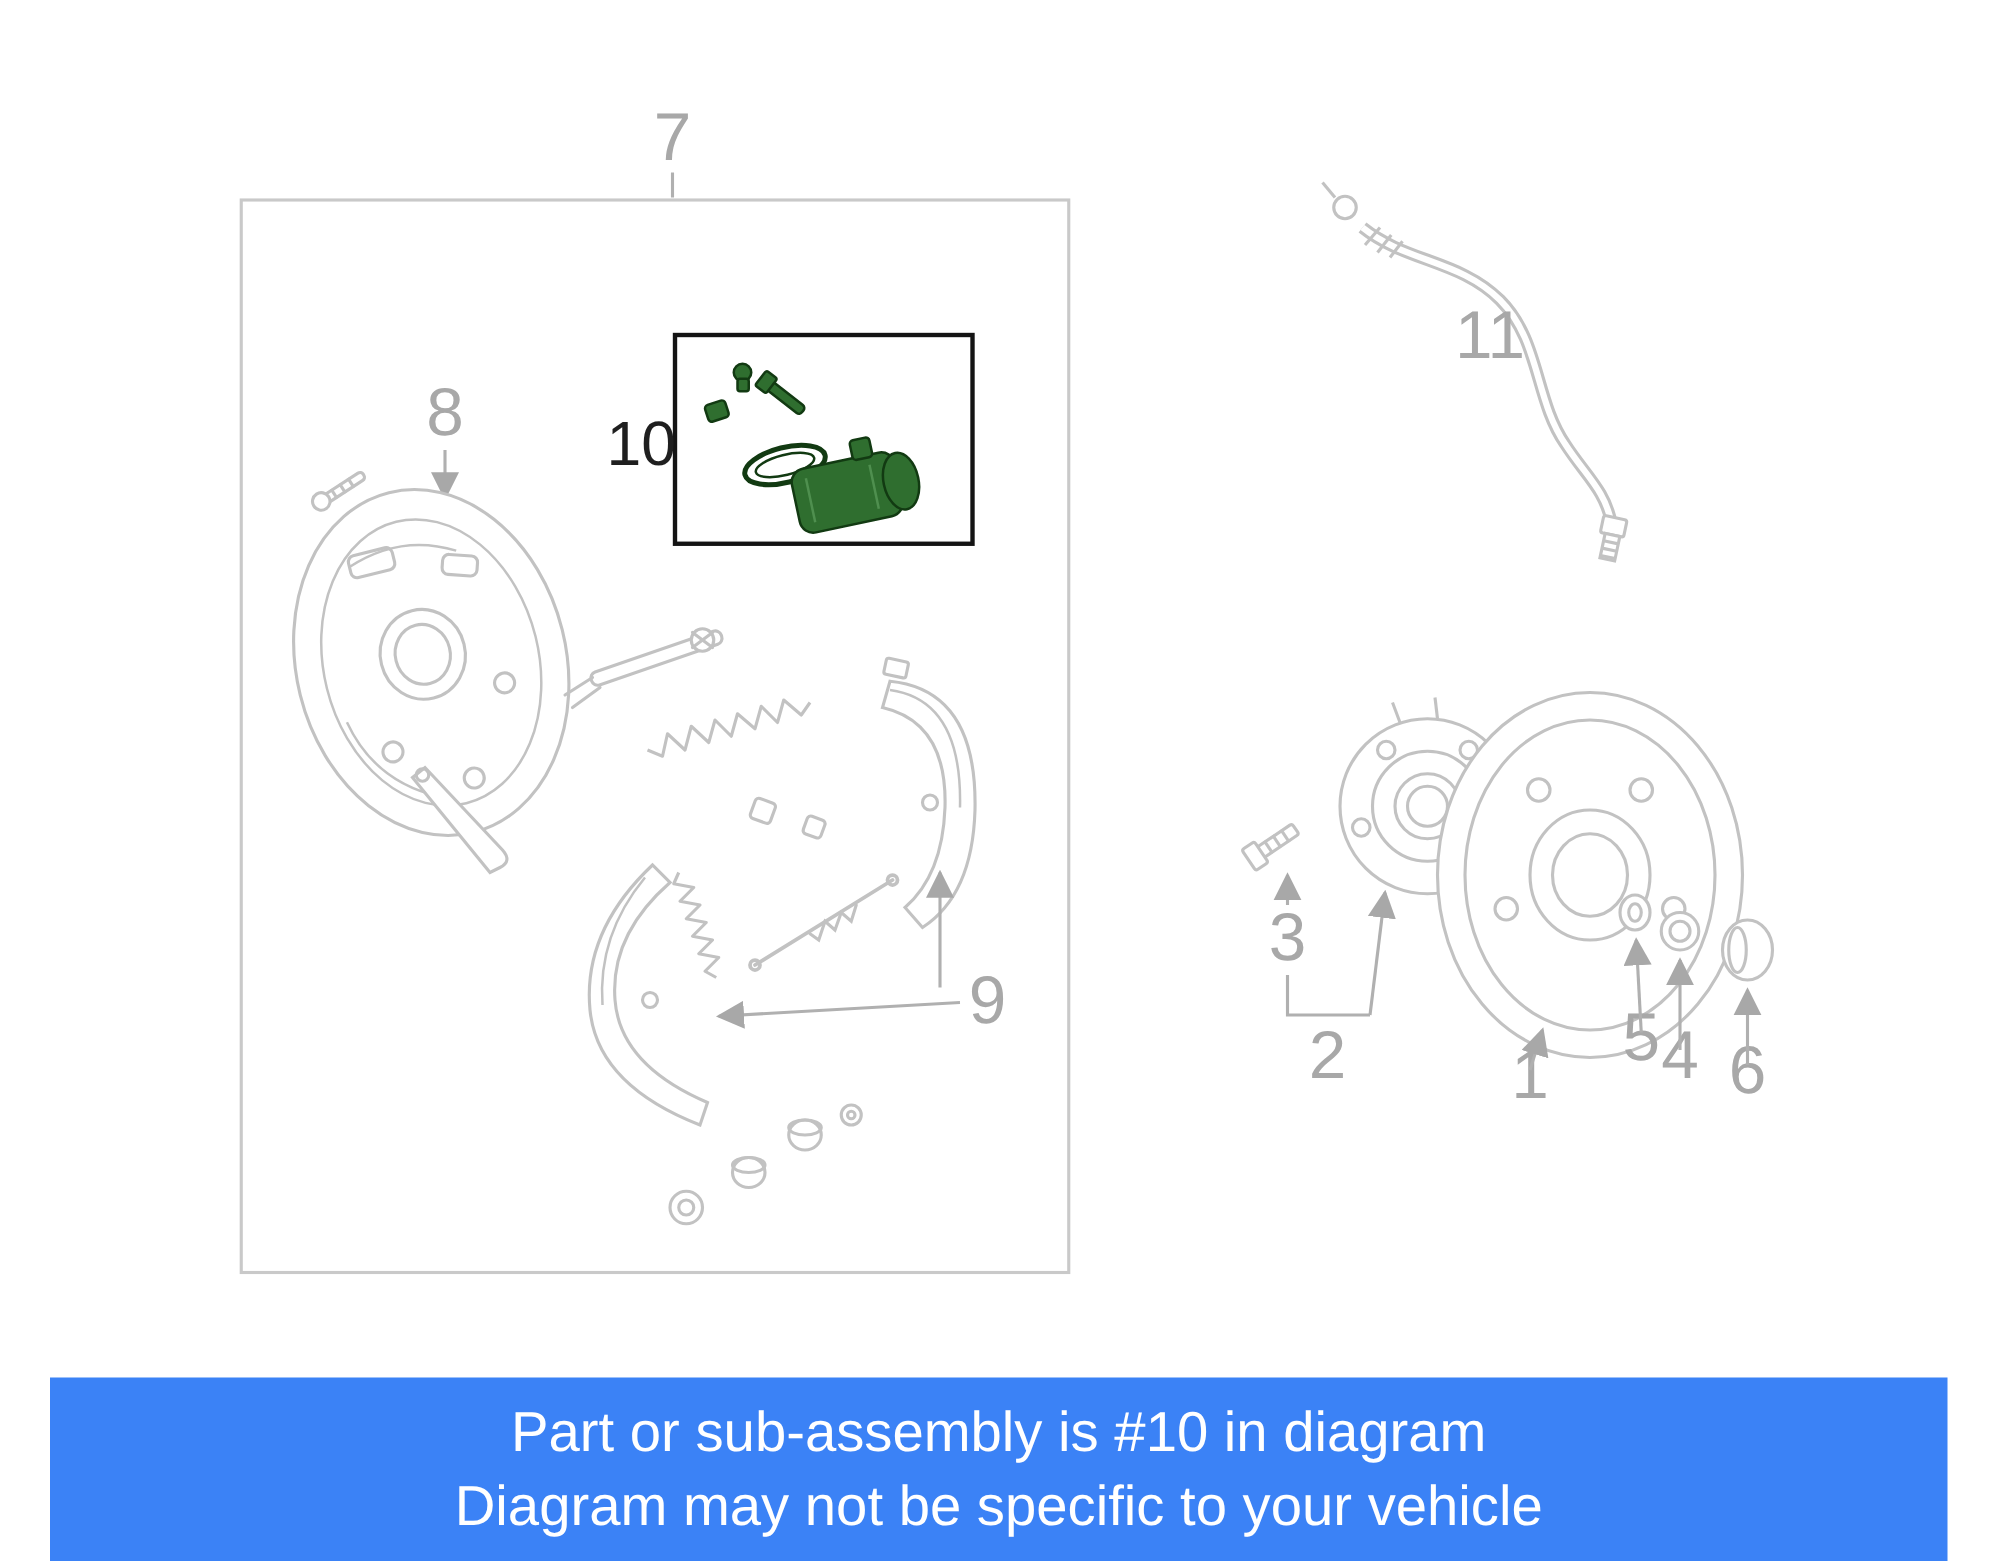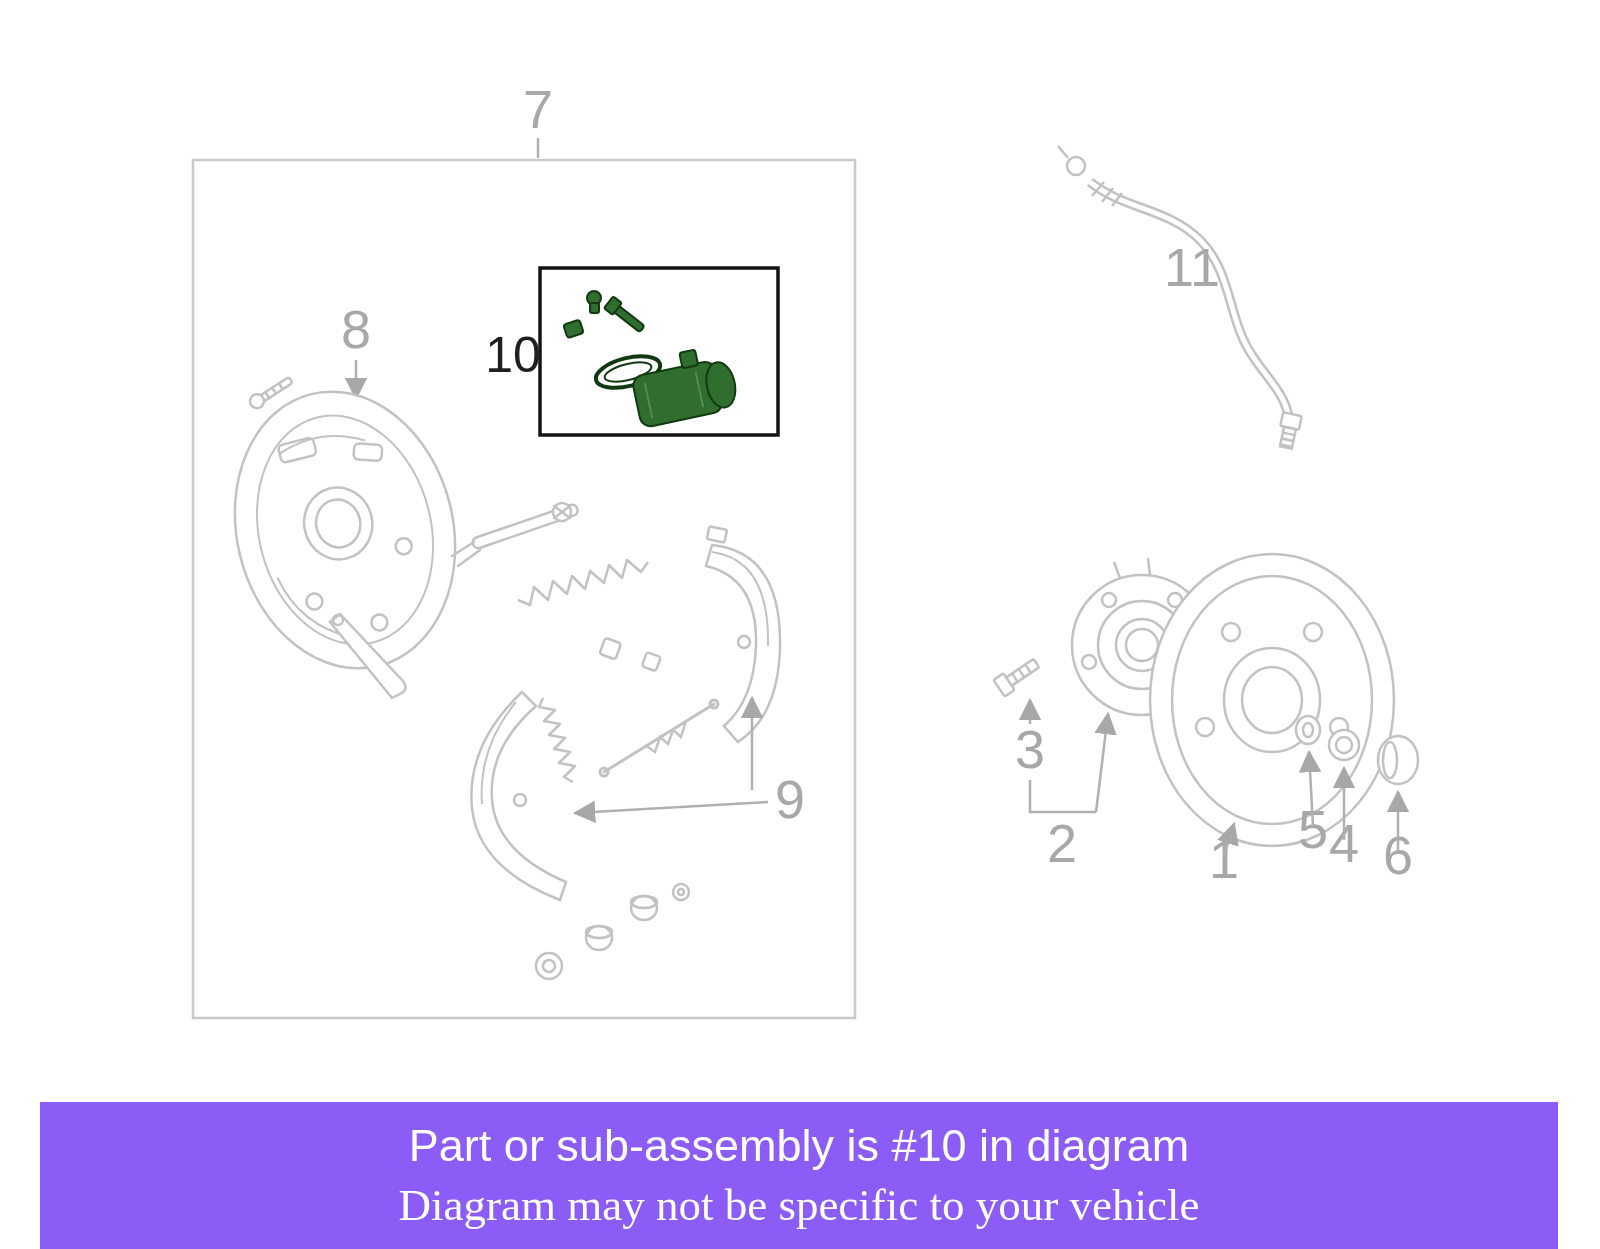--- a/index.html
+++ b/index.html
@@ -222,18 +222,18 @@
   <text class="lbl" x="1313" y="848" text-anchor="middle">5</text>
   <line x1="1313" y1="826" x2="1309" y2="752" stroke="#b0b0b0" stroke-width="2.5" marker-end="url(#arr)"></line>
 
   <text class="lbl" x="1344" y="862" text-anchor="middle">4</text>
   <line x1="1344" y1="840" x2="1344" y2="768" stroke="#b0b0b0" stroke-width="2.5" marker-end="url(#arr)"></line>
 
   <text class="lbl" x="1398" y="874" text-anchor="middle">6</text>
   <line x1="1398" y1="852" x2="1398" y2="792" stroke="#b0b0b0" stroke-width="2.5" marker-end="url(#arr)"></line>
 </svg>
 
-<div class="banner" style="background: #8b5cf6;">
+<div class="banner" style="background: #3b82f6;">
   <div class="bline" style="color: rgb(255, 255, 255);">Part or sub-assembly is #10 in diagram</div>
-  <div class="bline" style="color: rgb(255, 255, 255); font-family: Liberation Serif, serif;">Diagram may not be specific to your vehicle</div>
+  <div class="bline" style="color: rgb(255, 255, 255);">Diagram may not be specific to your vehicle</div>
 </div>
 
 </div>
 
 </body></html>

